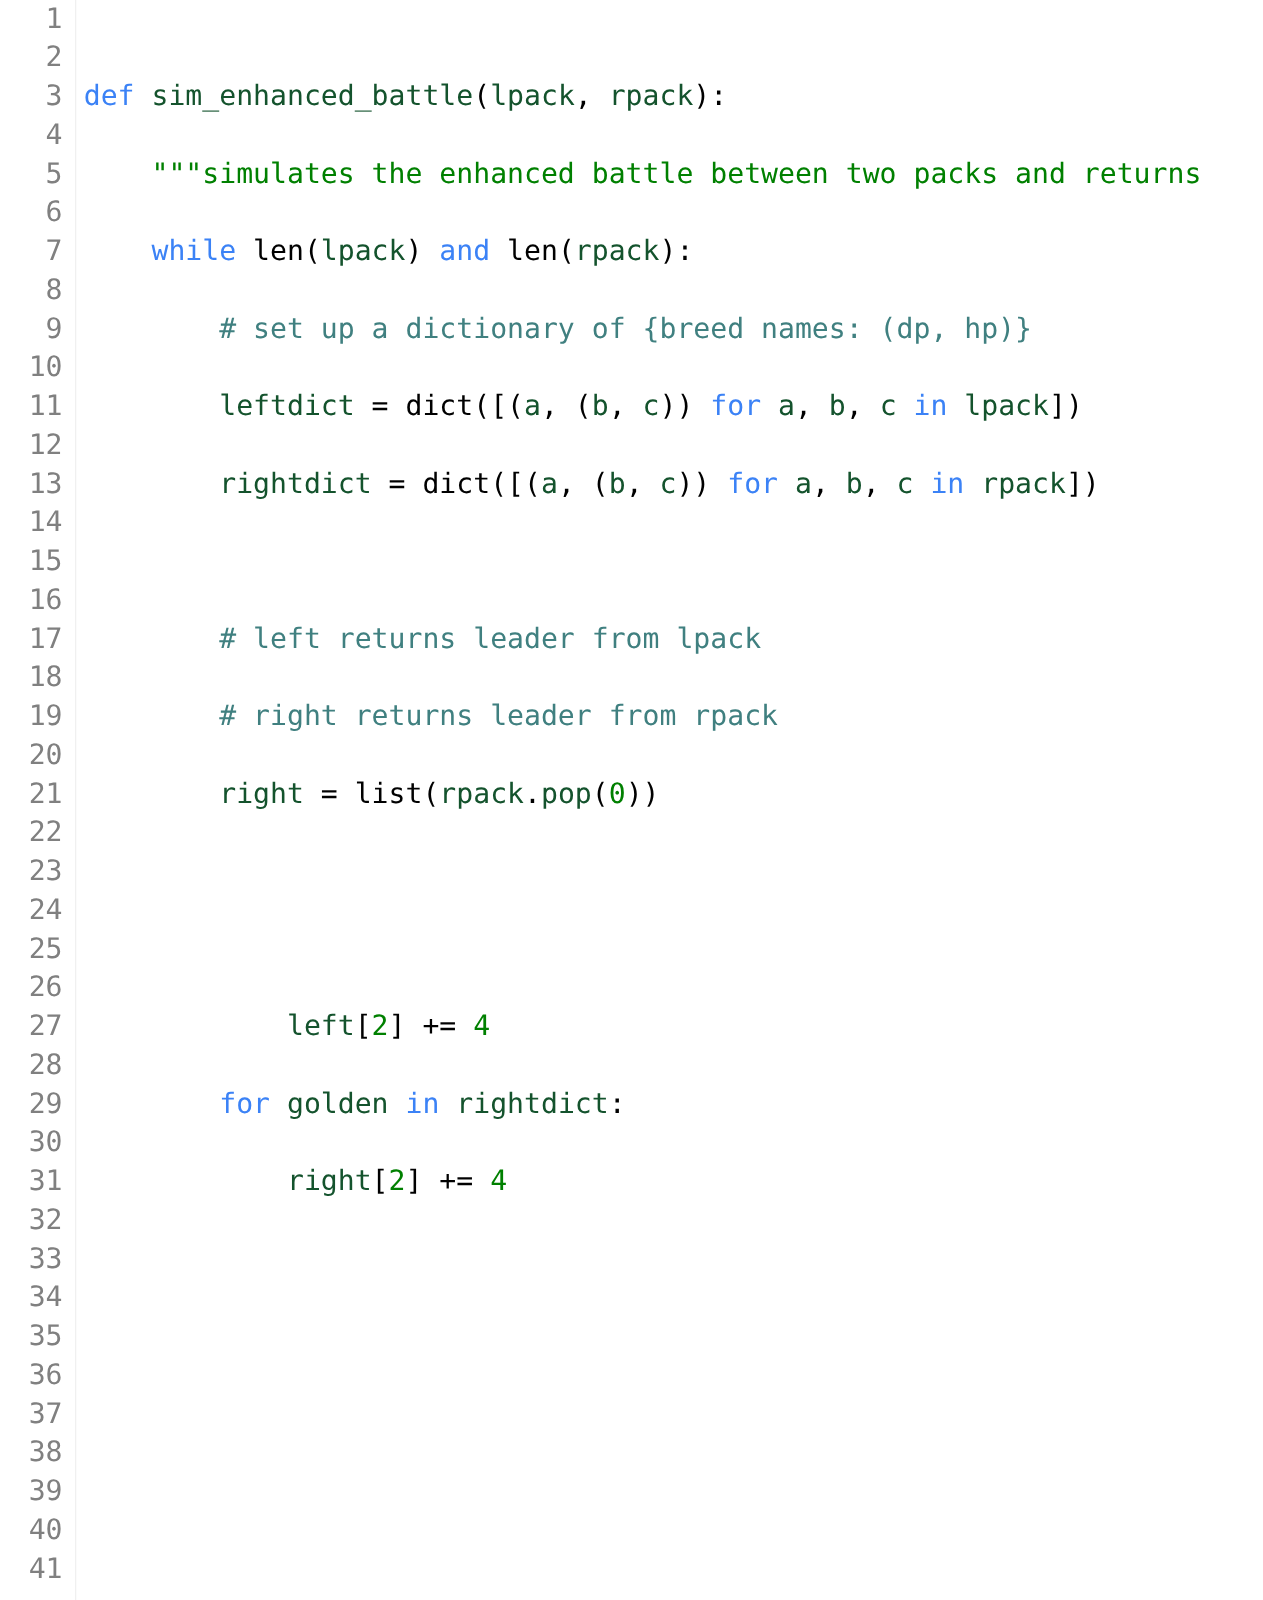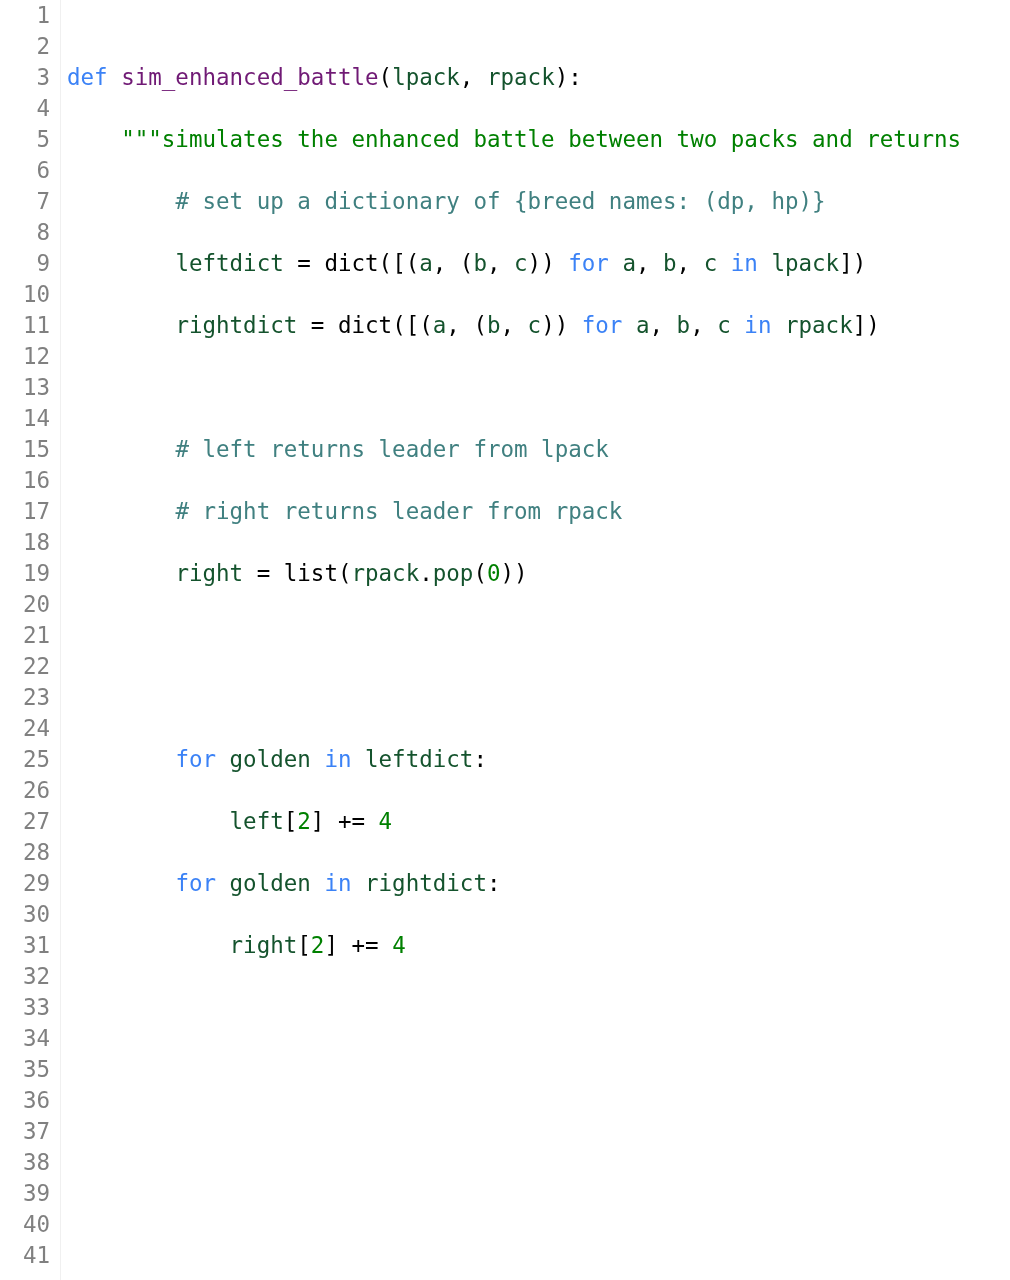--- a/index.html
+++ b/index.html
@@ -33,47 +33,47 @@
   }
   .code {
     padding-left: 6px;
     color: #000000;
   }
   .code .line {
     display: block;
     height: 31px;
   }
   .kw  { color: #3b82f6; }  
-  .fn  { color: #701a75; text-align: right; }  
+  .fn  { color: #14532d; text-align: right; }  
   .bi  { color: #000000; }  
   .str { color: #008000; }  
   .com { color: #408080; }  
   .num { color: #008000; }  
   .op  { color: #000000; }
   .id  { color: #14532d; }
 </style>
 </head>
 <body>
 
 <div class="code-container">
   <div class="gutter" id="gutter"><span class="ln">1</span><span class="ln">2</span><span class="ln">3</span><span class="ln">4</span><span class="ln">5</span><span class="ln">6</span><span class="ln">7</span><span class="ln">8</span><span class="ln">9</span><span class="ln">10</span><span class="ln">11</span><span class="ln">12</span><span class="ln">13</span><span class="ln">14</span><span class="ln">15</span><span class="ln">16</span><span class="ln">17</span><span class="ln">18</span><span class="ln">19</span><span class="ln">20</span><span class="ln">21</span><span class="ln">22</span><span class="ln">23</span><span class="ln">24</span><span class="ln">25</span><span class="ln">26</span><span class="ln">27</span><span class="ln">28</span><span class="ln">29</span><span class="ln">30</span><span class="ln">31</span><span class="ln">32</span><span class="ln">33</span><span class="ln">34</span><span class="ln">35</span><span class="ln">36</span><span class="ln">37</span><span class="ln">38</span><span class="ln">39</span><span class="ln">40</span><span class="ln">41</span></div>
   <div class="code">
 
 <span class="line"><span class="kw">def</span> <span class="fn">sim_enhanced_battle</span><span class="op">(</span><span class="id">lpack</span><span class="op">, </span><span class="id">rpack</span><span class="op">)</span><span class="op">:</span></span>
 <span class="line"><span>    </span><span class="str">"""simulates the enhanced battle between two packs and returns</span></span>
+<span class="line"><span>    </span><span class="kw">while</span> <span class="bi">len</span><span class="op">(</span><span class="id">lpack</span><span class="op">)</span> <span class="kw">and</span> <span class="bi">len</span><span class="op">(</span><span class="id">rpack</span><span class="op">)</span><span class="op">:</span></span>
 <span class="line"><span>        </span><span class="com"># set up a dictionary of {breed names: (dp, hp)}</span></span>
 <span class="line"><span>        </span><span class="id">leftdict</span><span class="op"> = </span><span class="bi">dict</span><span class="op">(</span><span class="op">[</span><span class="op">(</span><span class="id">a</span><span class="op">, </span><span class="op">(</span><span class="id">b</span><span class="op">, </span><span class="id">c</span><span class="op">)</span><span class="op">)</span> <span class="kw">for</span> <span class="id">a</span><span class="op">, </span><span class="id">b</span><span class="op">, </span><span class="id">c</span> <span class="kw">in</span> <span class="id">lpack</span><span class="op">]</span><span class="op">)</span></span>
 <span class="line"><span>        </span><span class="id">rightdict</span><span class="op"> = </span><span class="bi">dict</span><span class="op">(</span><span class="op">[</span><span class="op">(</span><span class="id">a</span><span class="op">, </span><span class="op">(</span><span class="id">b</span><span class="op">, </span><span class="id">c</span><span class="op">)</span><span class="op">)</span> <span class="kw">for</span> <span class="id">a</span><span class="op">, </span><span class="id">b</span><span class="op">, </span><span class="id">c</span> <span class="kw">in</span> <span class="id">rpack</span><span class="op">]</span><span class="op">)</span></span>
 <span class="line"> </span>
 <span class="line"><span>        </span><span class="com"># left returns leader from lpack</span></span>
 <span class="line"><span>        </span><span class="com"># right returns leader from rpack</span></span>
 <span class="line"><span>        </span><span class="id">right</span><span class="op"> = </span><span class="bi">list</span><span class="op">(</span><span class="id">rpack</span><span class="op">.</span><span class="id">pop</span><span class="op">(</span><span class="num">0</span><span class="op">)</span><span class="op">)</span></span>
 <span class="line"> </span>
 <span class="line"><span>        </span></span>
-<span class="line"><span>        </span><span class="kw">for</span> <span class="id">golden</span> <span class="kw">in</span> <span class="id">leftdict</span><span class="op">:</span></span>
 <span class="line"><span>            </span><span class="id">left</span><span class="op">[</span><span class="num">2</span><span class="op">]</span><span class="op"> += </span><span class="num">4</span></span>
 <span class="line"><span>        </span><span class="kw">for</span> <span class="id">golden</span> <span class="kw">in</span> <span class="id">rightdict</span><span class="op">:</span></span>
 <span class="line"><span>            </span><span class="id">right</span><span class="op">[</span><span class="num">2</span><span class="op">]</span><span class="op"> += </span><span class="num">4</span></span>
 <span class="line"> </span>
 
 
 
 
 
 

